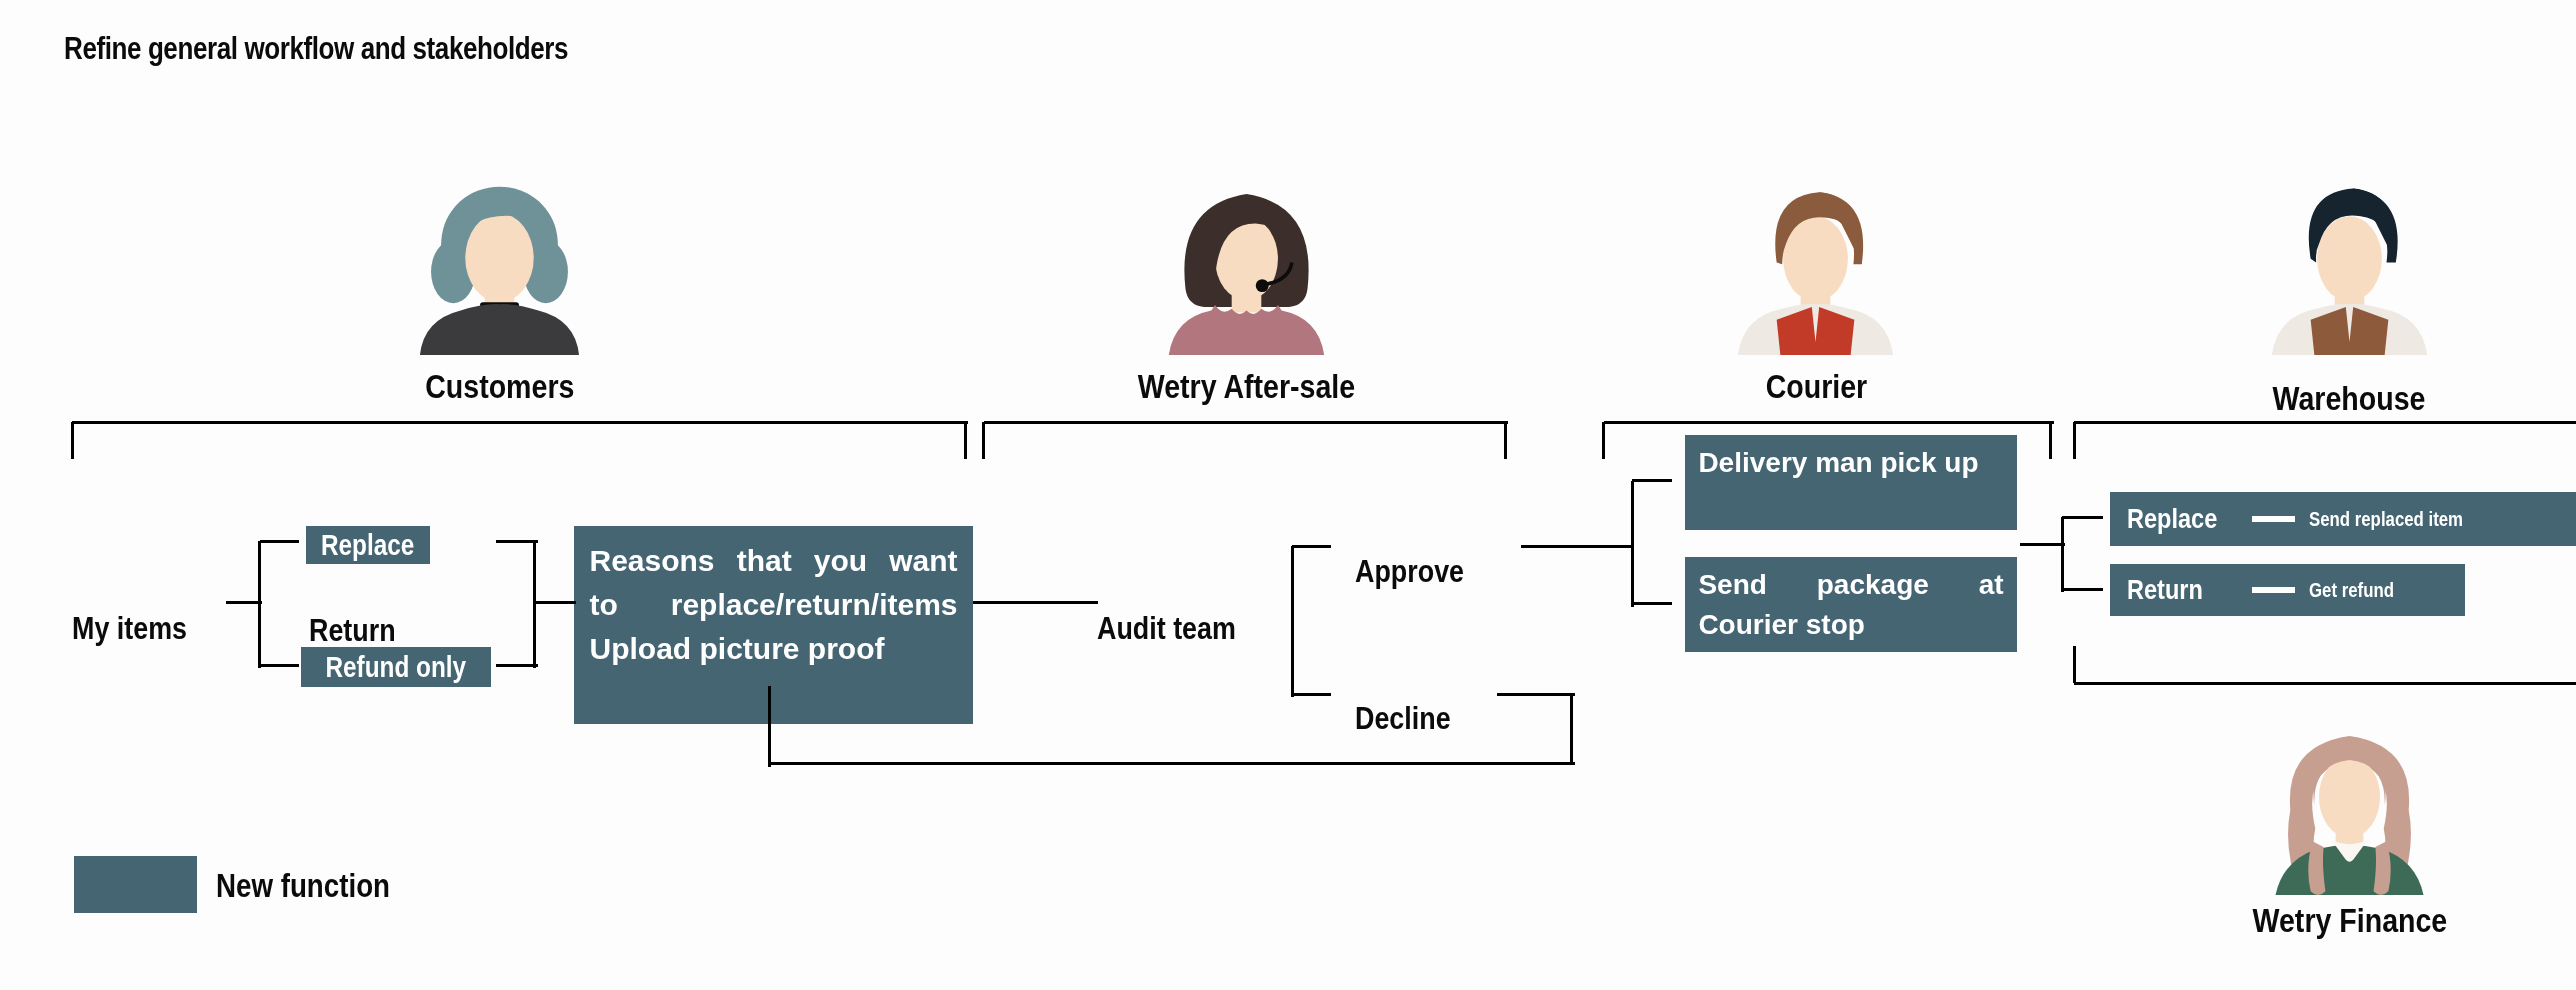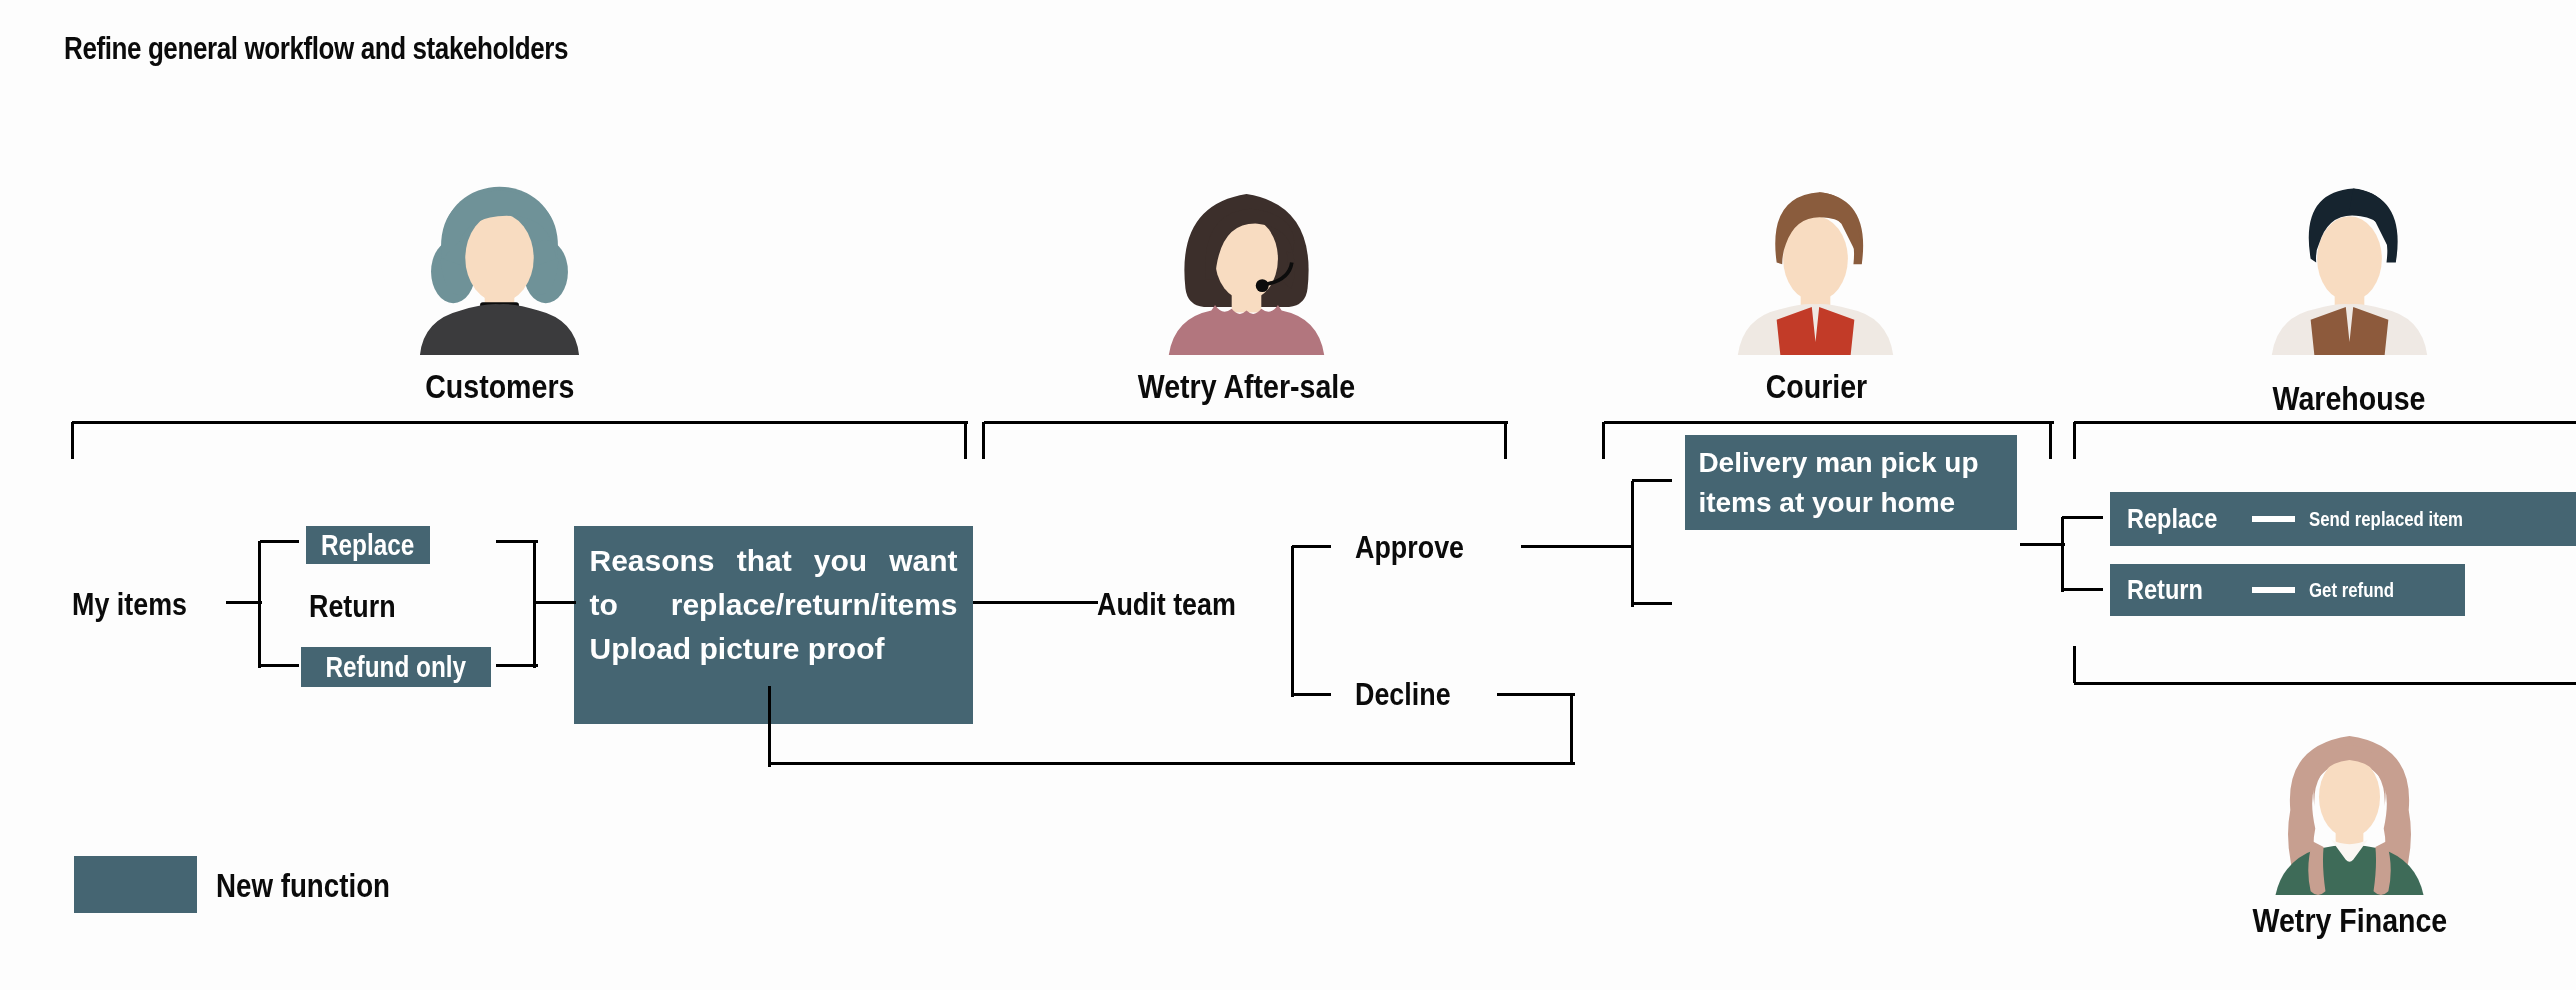--- a/index.html
+++ b/index.html
@@ -3,21 +3,21 @@
 <meta charset="utf-8">
 <style>
   html,body{margin:0;padding:0;background:#ffffff;}
   #canvas{position:relative;width:2628px;height:991px;background:#fdfdfd;overflow:hidden;
           font-family:"Liberation Sans","DejaVu Sans",sans-serif;color:#0b0b0b;}
   .abs{position:absolute;}
   .cond{display:inline-block;transform:scaleX(0.84);transform-origin:0 50%;white-space:nowrap;}
   .cond-c{display:inline-block;transform:scaleX(0.84);transform-origin:50% 50%;white-space:nowrap;}
   .title{font-size:31px;font-weight:700;letter-spacing:-0.5px;}
   .stake-label{width:361px;text-align:center;font-size:34px;font-weight:700;}
-  .node-label{font-size:32px;font-weight:700;}
+  .node-label{font-size:32px;font-weight:700;margin-top:24px;}
   .ln{position:absolute;background:#000;}
   .box{position:absolute;background:#456572;color:#ffffff;font-weight:700;}
   .box-center{display:flex;align-items:center;justify-content:center;}
   .reasons{padding:13.4px 15.5px;box-sizing:border-box;}
   .reasons .rline{font-size:30px;line-height:44px;color:#fff;}
   .jl{text-align:justify;text-align-last:justify;}
   .twoline{padding:8.2px 13.4px;box-sizing:border-box;}
   .twoline .bline{font-size:28px;line-height:40px;color:#fff;}
   .whrow{display:flex;align-items:center;padding:0 0 0 16.5px;box-sizing:border-box;}
   .whrow .wlabel{font-size:28px;font-weight:700;width:125px;}
@@ -132,21 +132,24 @@
   </div>
   <div class="abs node-label" style="left:1355px;top:529px;">
     <span class="cond">Approve</span>
   </div>
   <div class="abs node-label" style="left:1355px;top:676px;">
     <span class="cond">Decline</span>
   </div>
 
   <div class="box twoline" style="left:1685px;top:435px;width:332px;height:95px;">
     <div class="bline">Delivery man pick up</div>
-    <div class="bline">items at your home</div>
+  </div>
+  <div class="box twoline" style="left:1685px;top:557px;width:332px;height:95px;">
+    <div class="bline jl">Send package at</div>
+    <div class="bline">Courier stop</div>
   </div>
 
   <div class="box whrow" style="left:2110px;top:492px;width:489px;height:54px;">
     <span class="wlabel"><span class="cond">Replace</span></span>
     <span class="wdash"></span>
     <span class="wresult"><span class="cond">Send replaced item</span></span>
   </div>
   <div class="box whrow" style="left:2110px;top:564px;width:355px;height:52px;">
     <span class="wlabel"><span class="cond">Return</span></span>
     <span class="wdash"></span>

